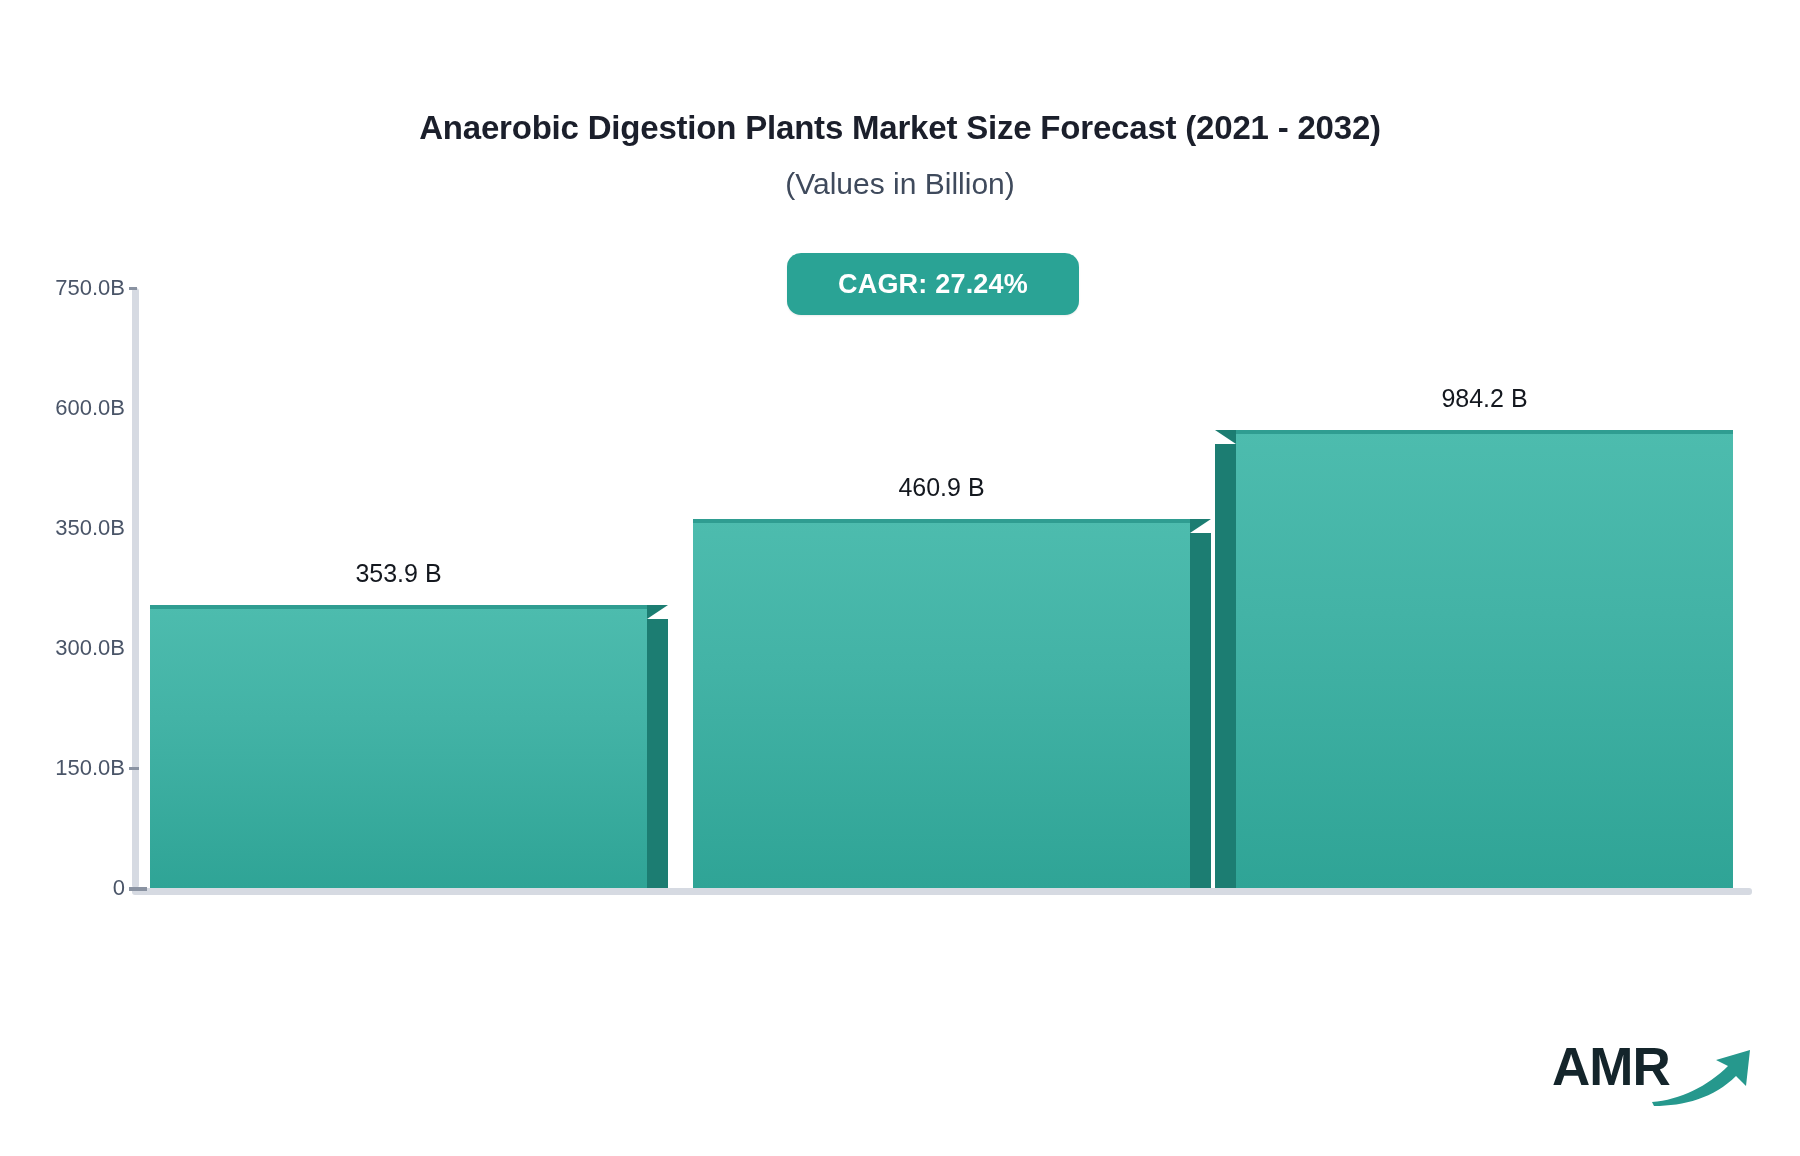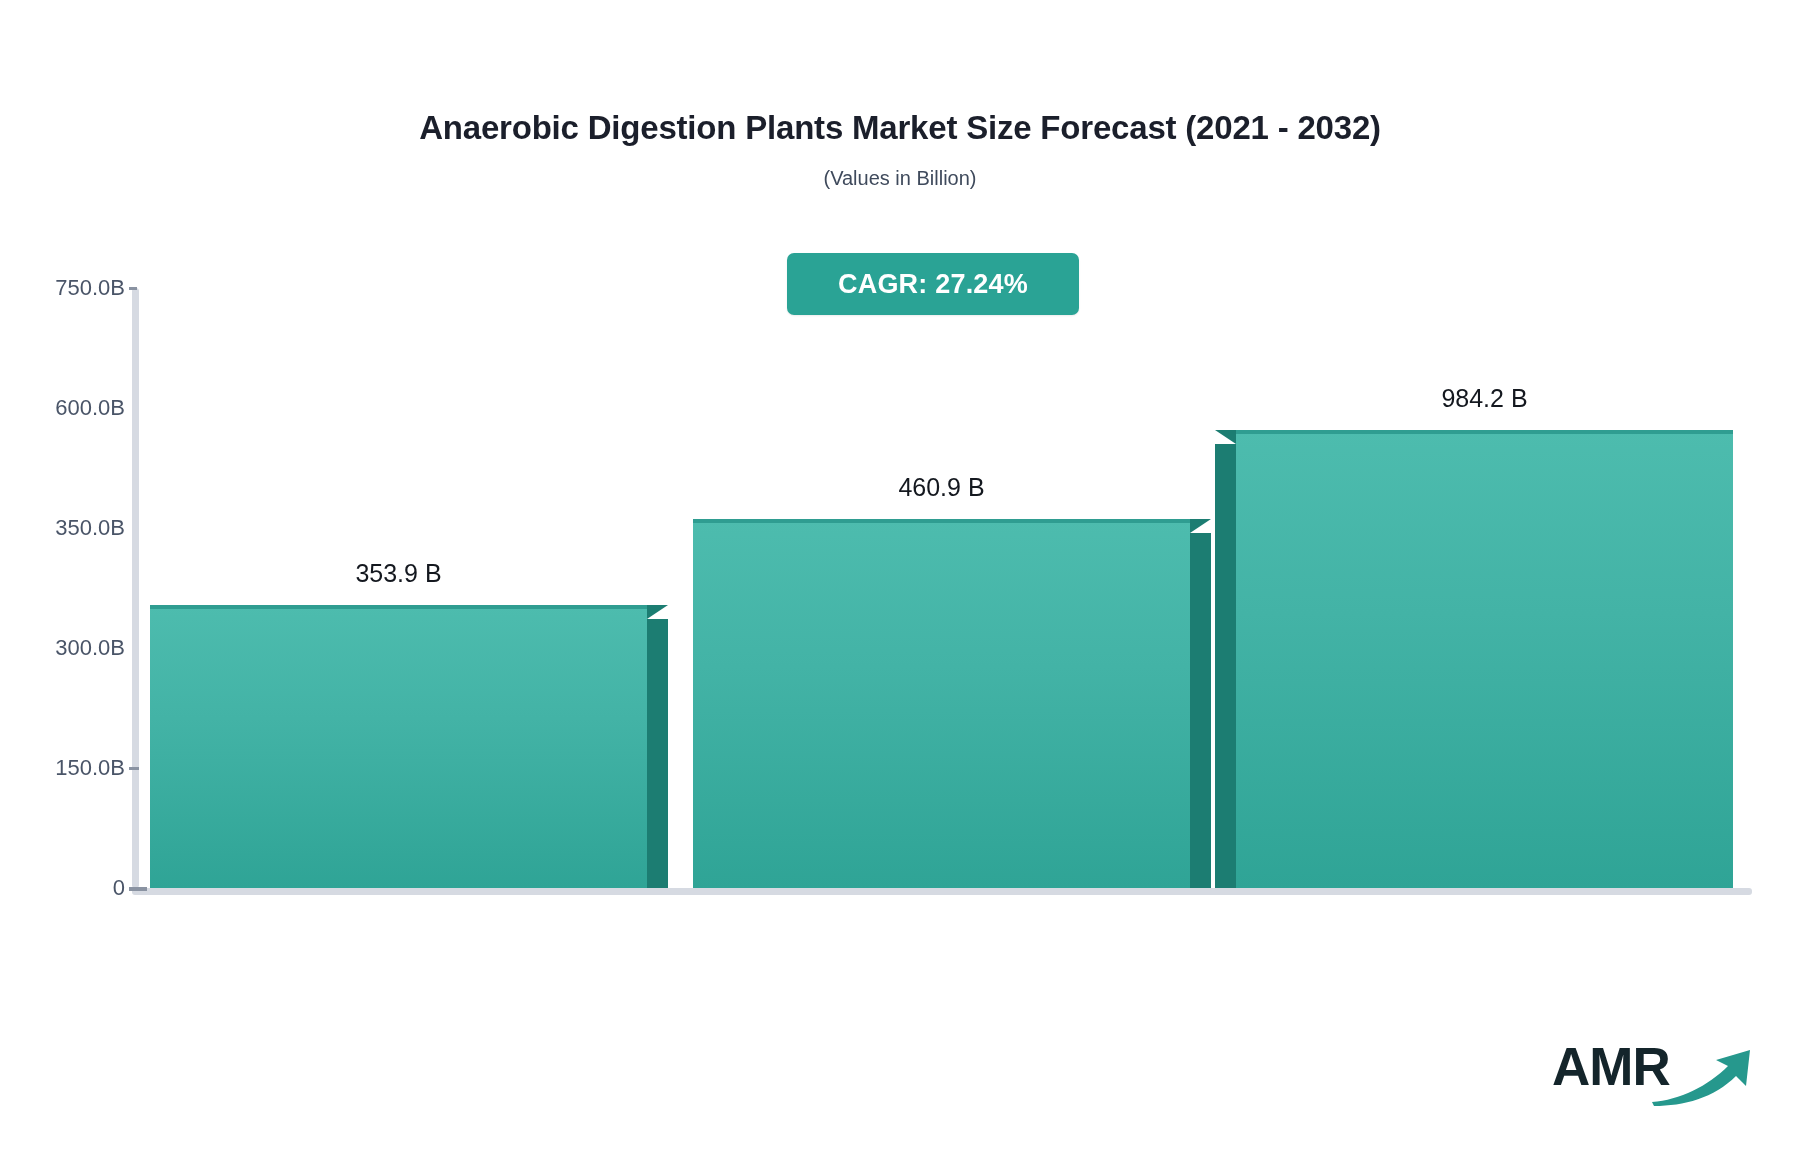--- a/index.html
+++ b/index.html
@@ -33,35 +33,35 @@
   }
   #chart-title {
     font-size: 33px;
     font-weight: bold;
     color: #1b1f2b;
     letter-spacing: -0.2px;
     line-height: 1.2;
   }
   #chart-subtitle {
     margin-top: 18px;
-    font-size: 20px;
+    font-size: 30px;
     font-weight: normal;
     color: #3f4a5c;
     line-height: 1.2;
   }
 
   
   #cagr-badge {
     position: absolute;
     left: 787px;
     top: 253px;
     width: 292px;
     height: 62px;
     background: #2aa395;
-    border-radius: 7px;
+    border-radius: 14px;
     display: flex;
     align-items: center;
     justify-content: center;
     box-shadow: 0 1px 2px rgba(0,0,0,0.08);
   }
   #cagr-badge-label {
     color: #ffffff;
     font-size: 27px;
     font-weight: bold;
     letter-spacing: 0.2px;

